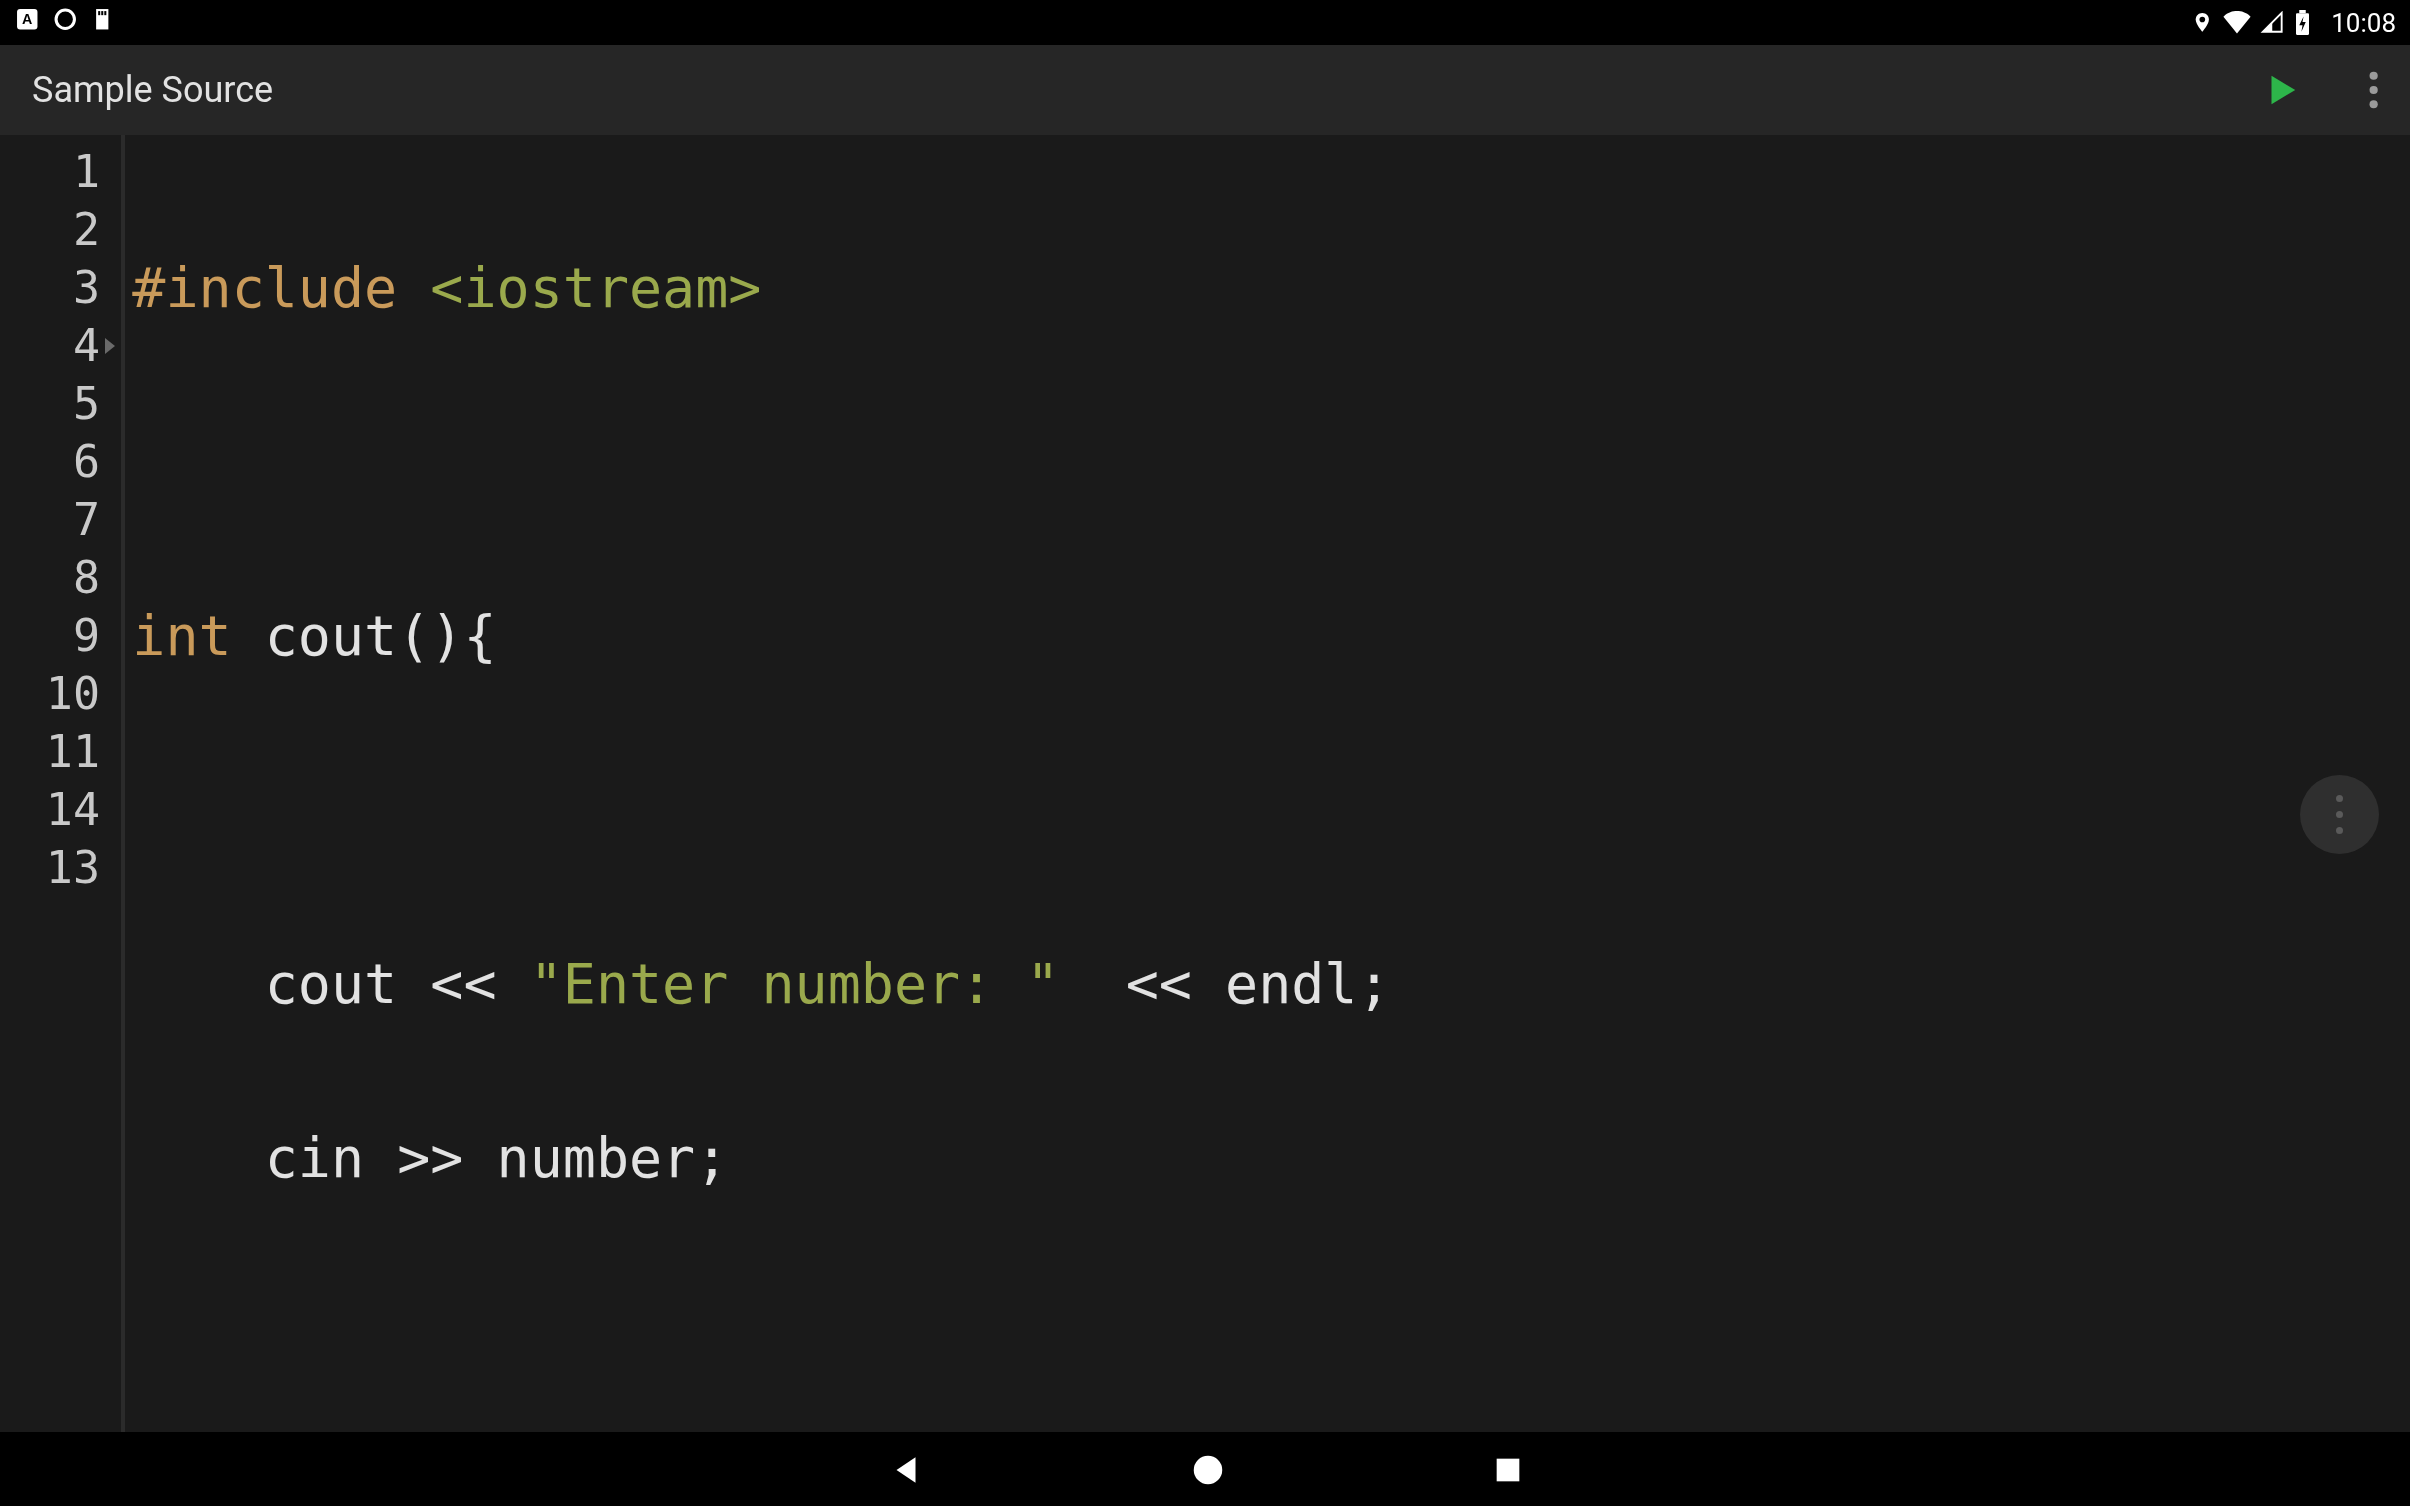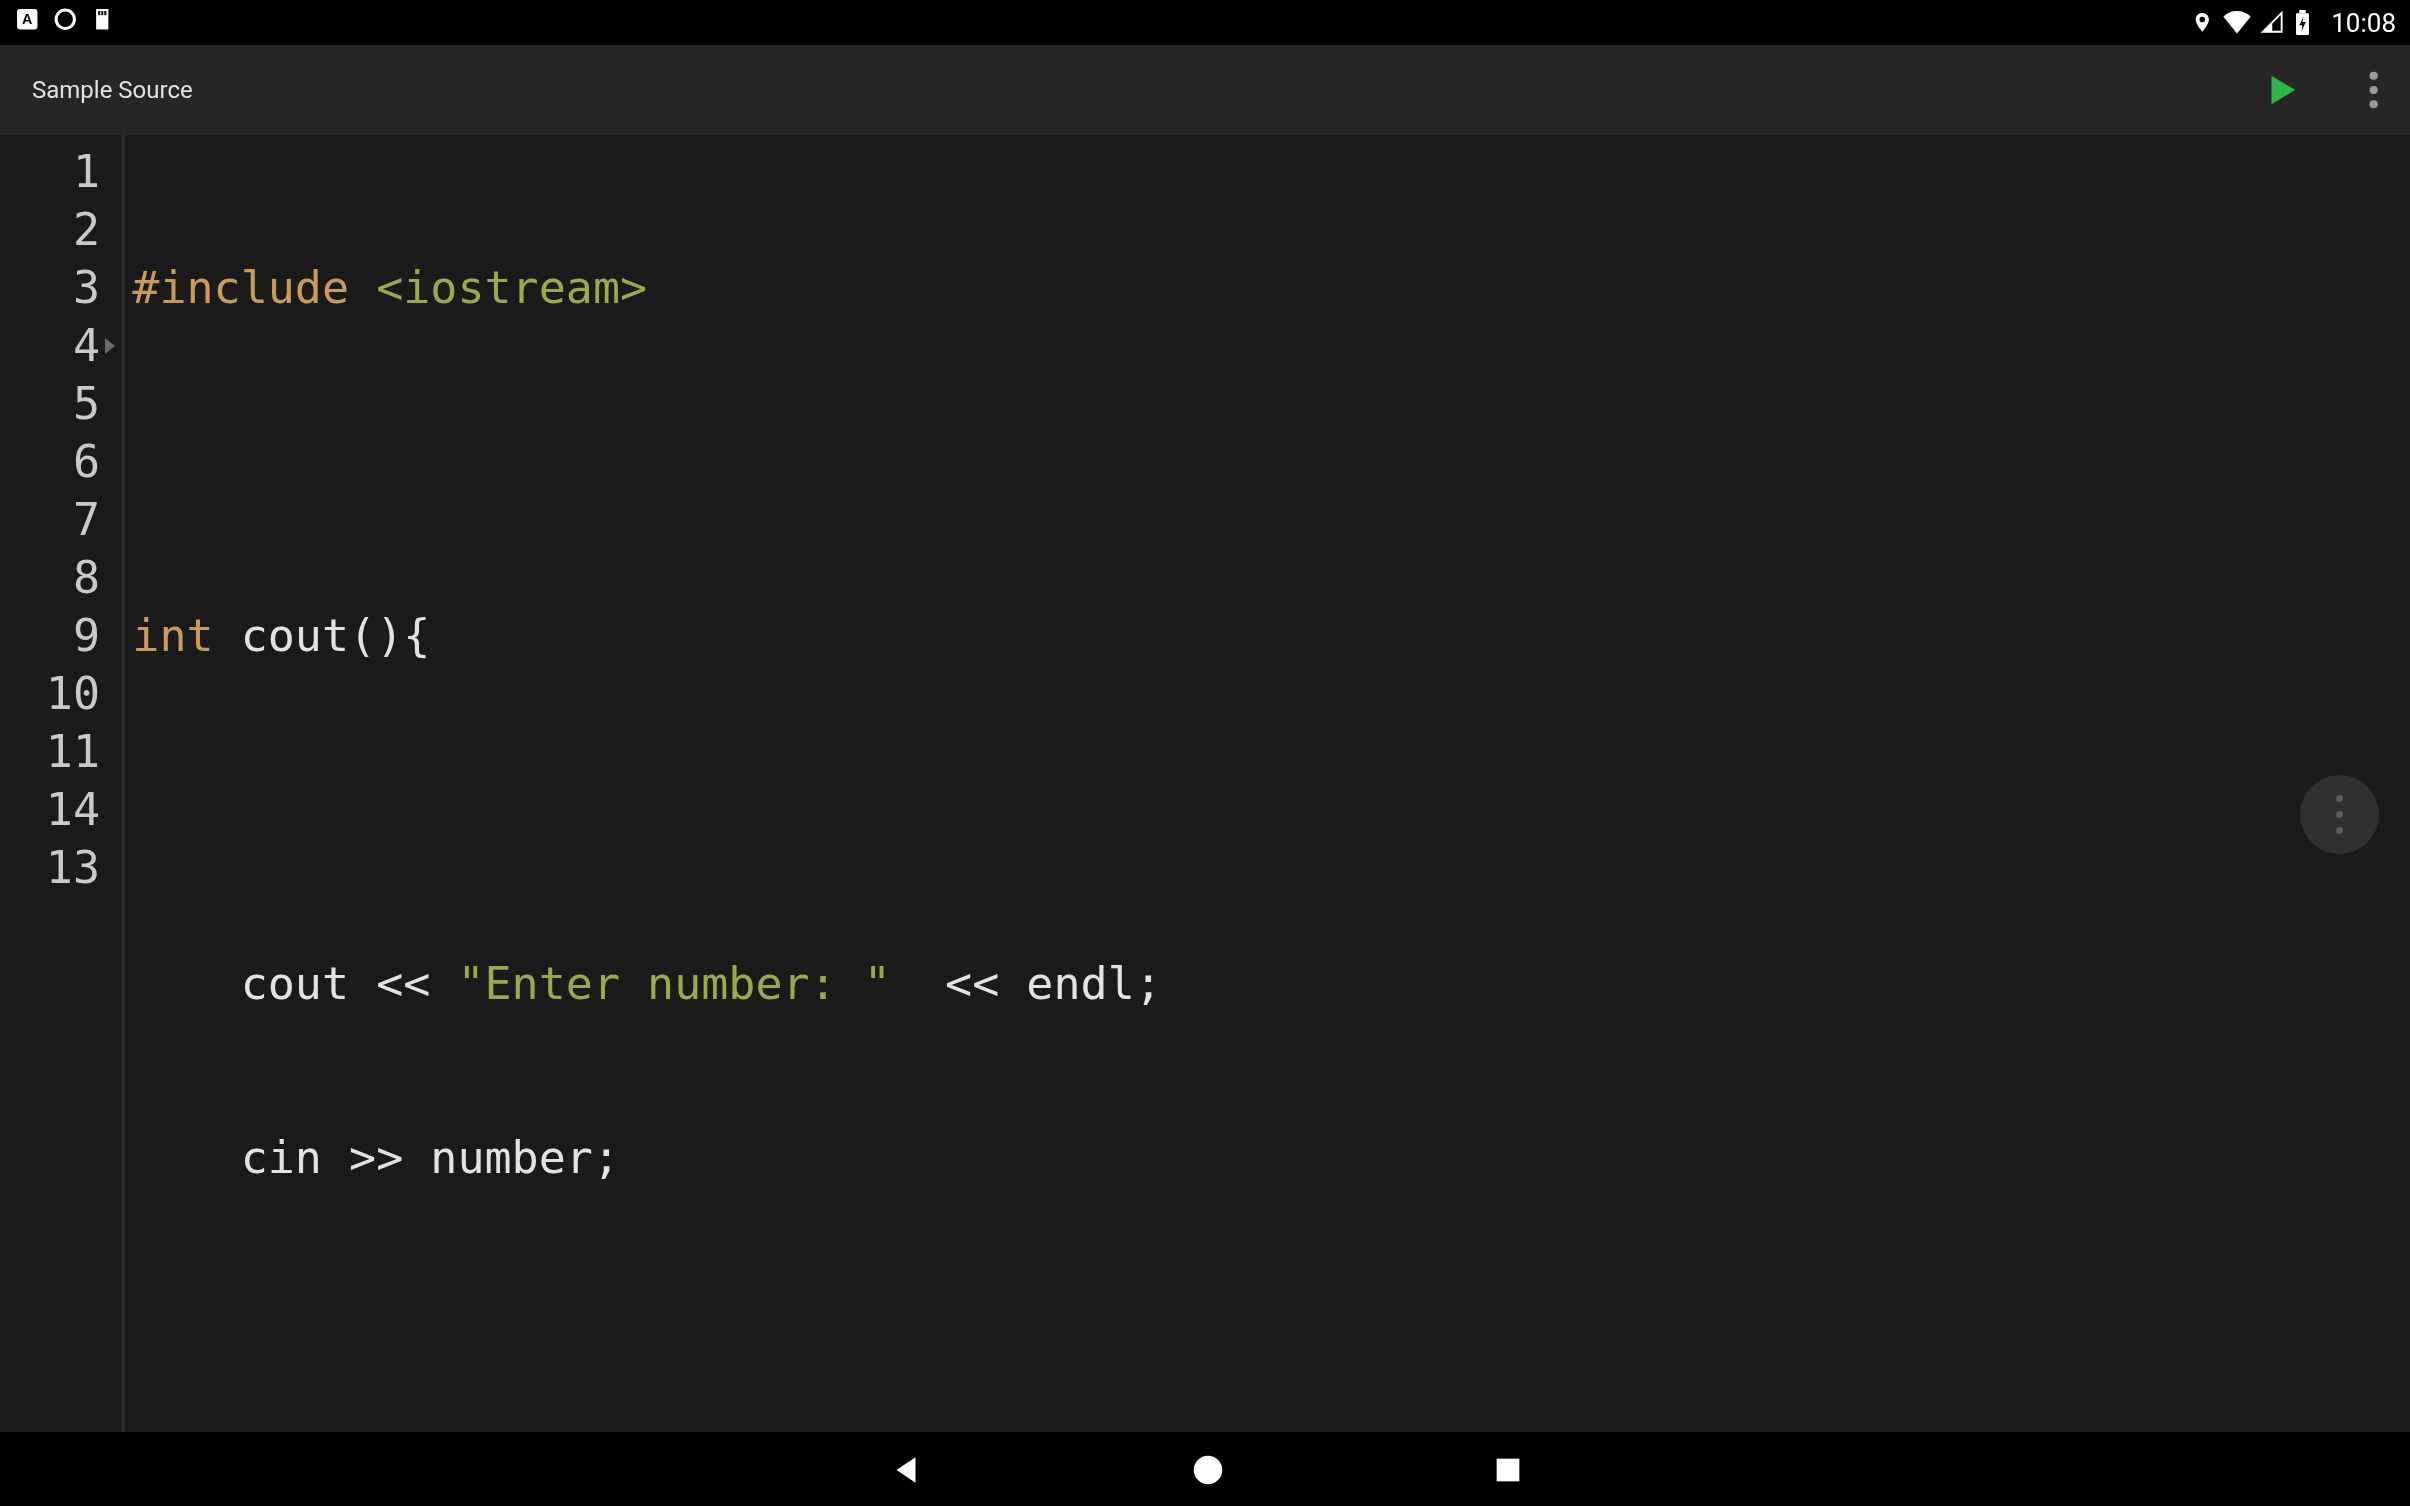--- a/index.html
+++ b/index.html
@@ -29,21 +29,21 @@
   .app-toolbar {
     height: 90px;
     background: #262626;
     display: flex;
     align-items: center;
     justify-content: space-between;
     padding: 0 32px;
   }
   .app-title {
     color: #e2e2e2;
-    font-size: 24px;
+    font-size: 36px;
     font-weight: 400;
   }
   .toolbar-actions { display: flex; align-items: center; gap: 68px; }
   .play-icon svg, .overflow-icon svg { display: block; }
 
   
   .editor {
     display: flex;
     height: calc(1507px - 45px - 90px - 75px);
     background: #1a1a1a;
@@ -63,21 +63,21 @@
   .gutter .ln { padding-right: 21px; }
   .gutter-border {
     width: 3.8px;
     background: #2b2b2b;
   }
   .code {
     flex: 1;
     padding-top: 7.5px;
     padding-left: 7.5px;
     font-family: "DejaVu Sans Mono","Menlo","Consolas",monospace;
-    font-size: 45px;
+    font-size: 55px;
     line-height: 58px;
     white-space: pre;
     color: #e2e2e2;
     position: relative;
   }
   .code .line { height: 58px; }
   .kw   { color: #c99a5a; }   
   .pp   { color: #c99a5a; }   
   .inc  { color: #9aa94c; }   
   .str  { color: #9aa94c; }   

